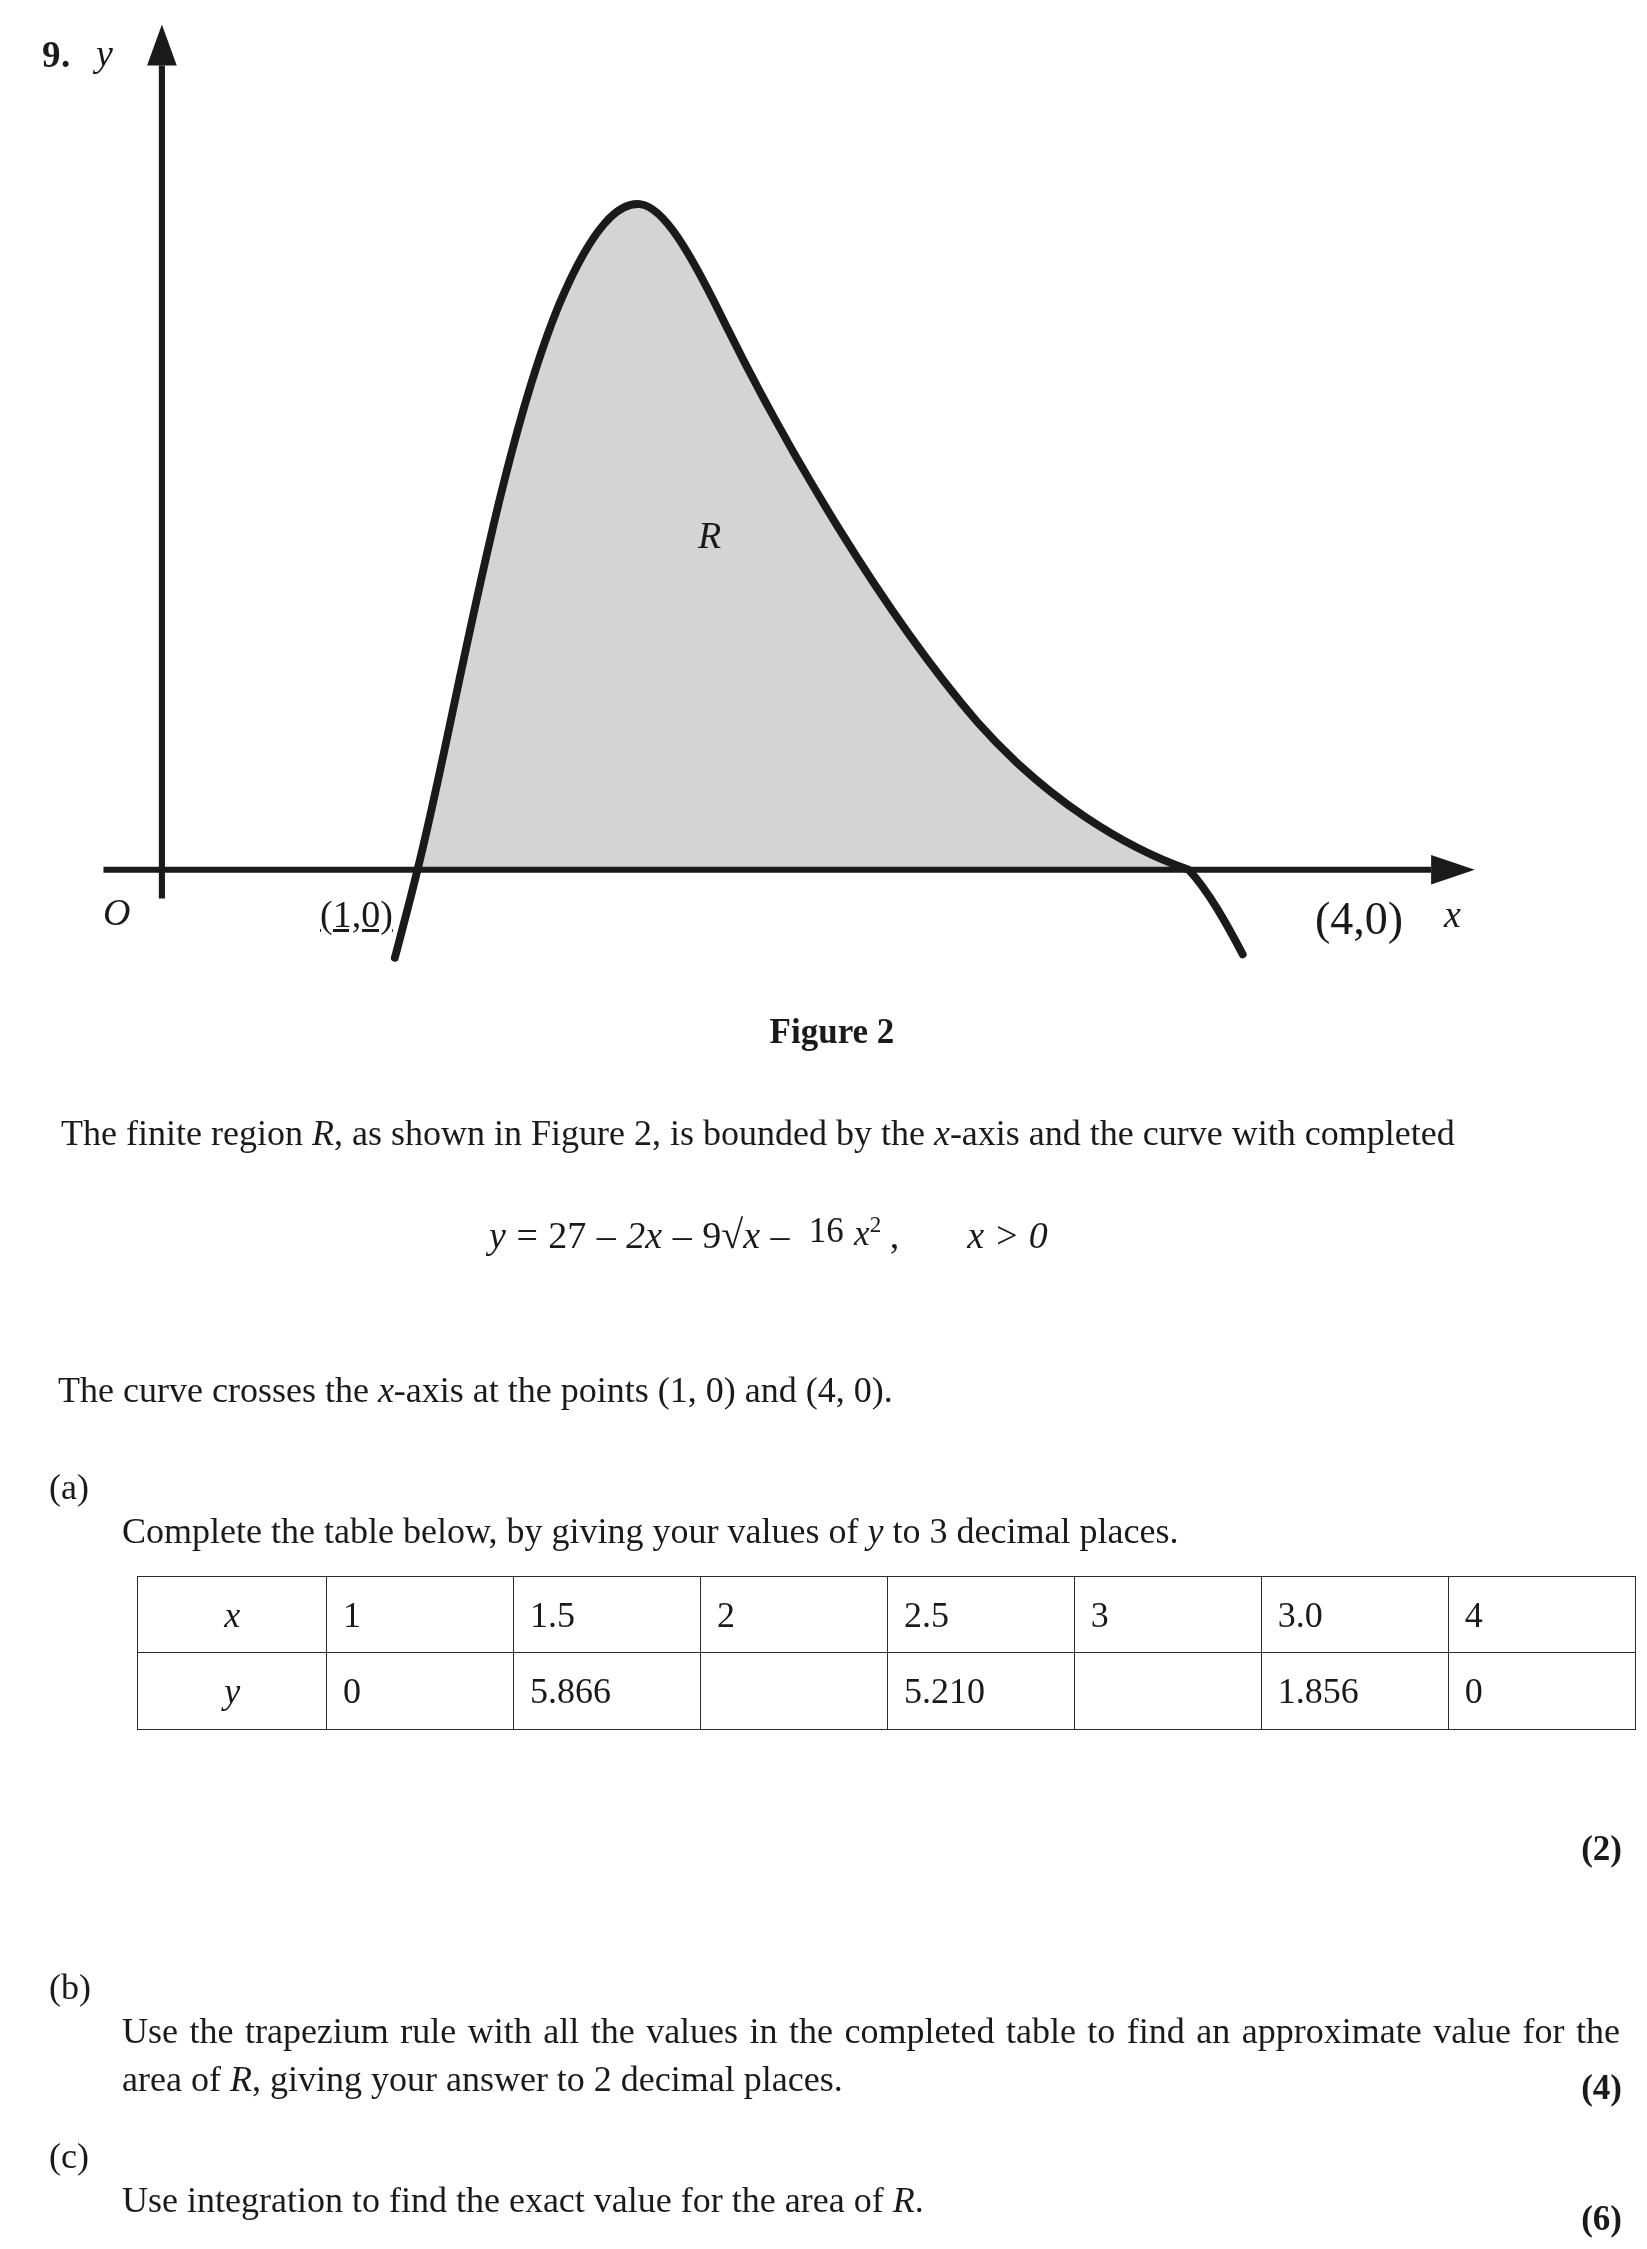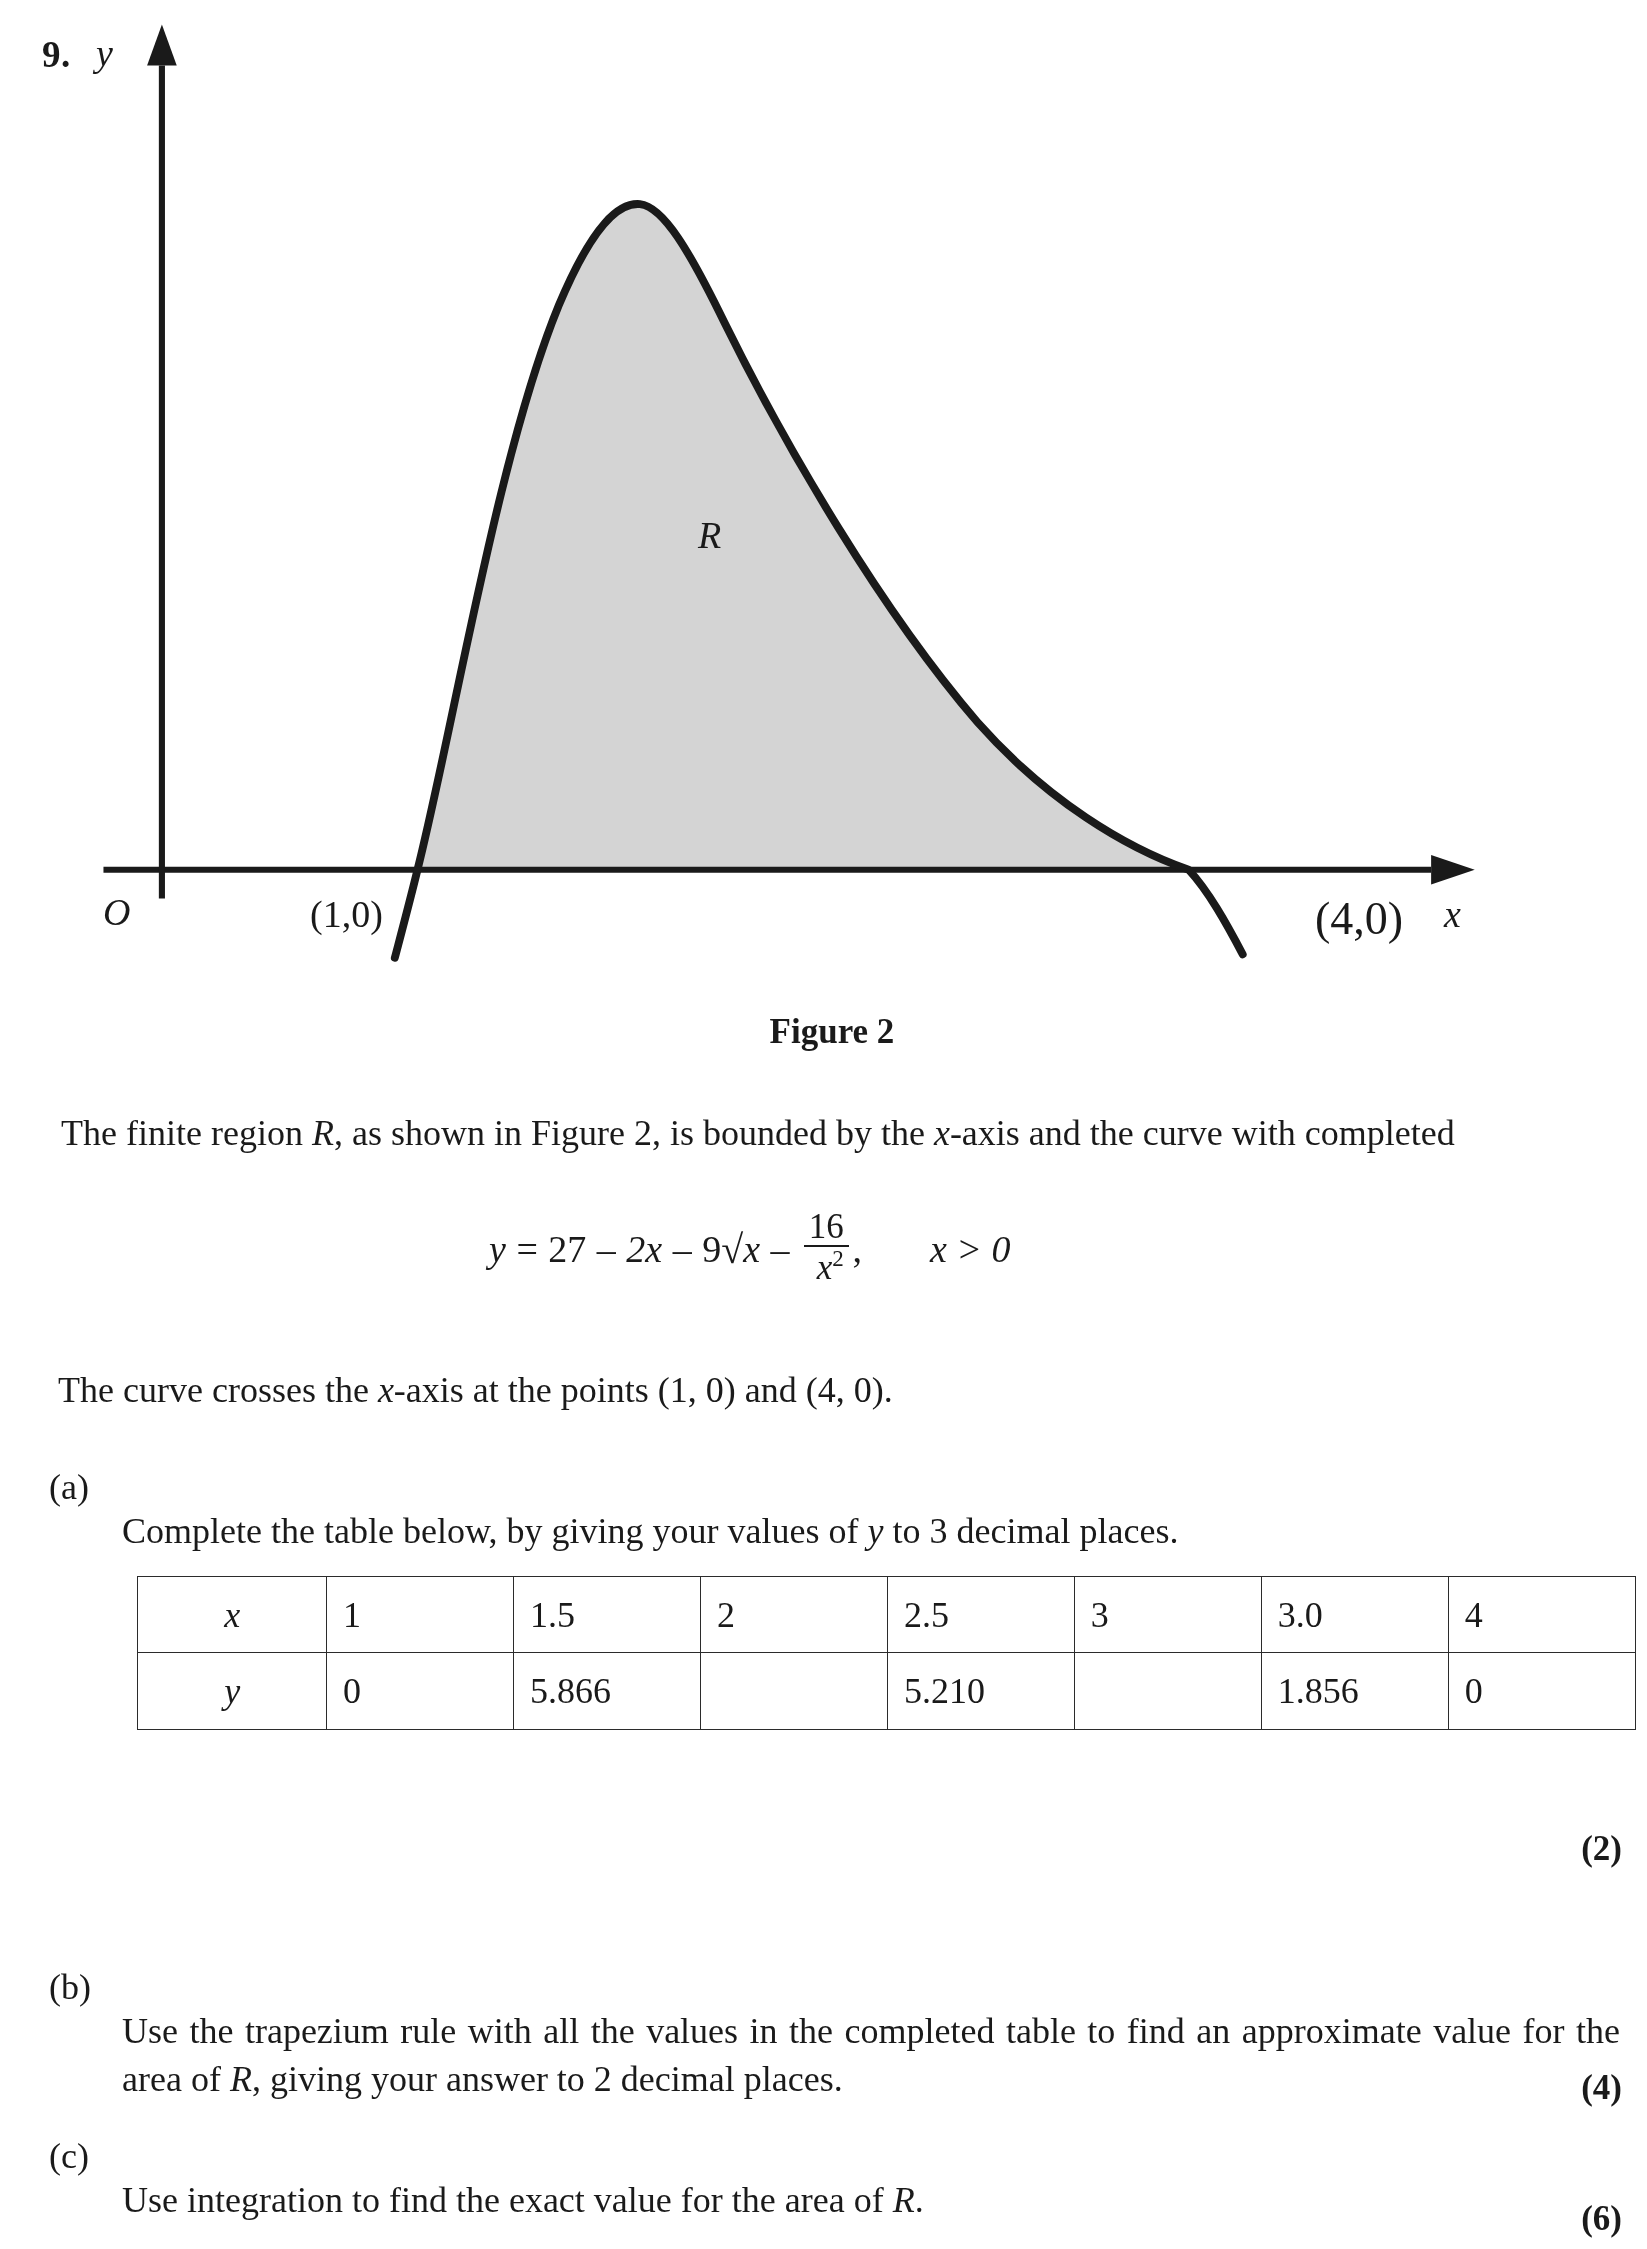--- a/index.html
+++ b/index.html
@@ -58,23 +58,24 @@
   #origin-label {
     position: absolute;
     left: 103px;
     top: 890px;
     font-size: 38px;
     font-style: italic;
   }
 
   #point-label-left {
     position: absolute;
-    left: 310px;
+    left: 320px;
     top: 892px;
     font-size: 38px;
+    text-decoration: underline;
   }
 
   #point-label-right {
     position: absolute;
     left: 1315px;
     top: 892px;
     font-size: 46px;
   }
 
   #region-label {
@@ -130,22 +131,22 @@
     left: 489px;
     top: 1211px;
     font-size: 38px;
     display: flex;
     align-items: center;
     white-space: nowrap;
   }
   #equation-line .eqpart { display: inline-block; }
   .frac {
     display: inline-flex;
-    flex-direction: column;
-    align-items: flex-end;
+    flex-direction: row;
+    align-items: flex-start;
     vertical-align: middle;
     margin: 0 3.5px;
     position: relative;
     top: -1.7px;
   }
   .frac .num {
     font-size: 35px;
     line-height: 1.02;
     padding: 0 5.2px;
   }

